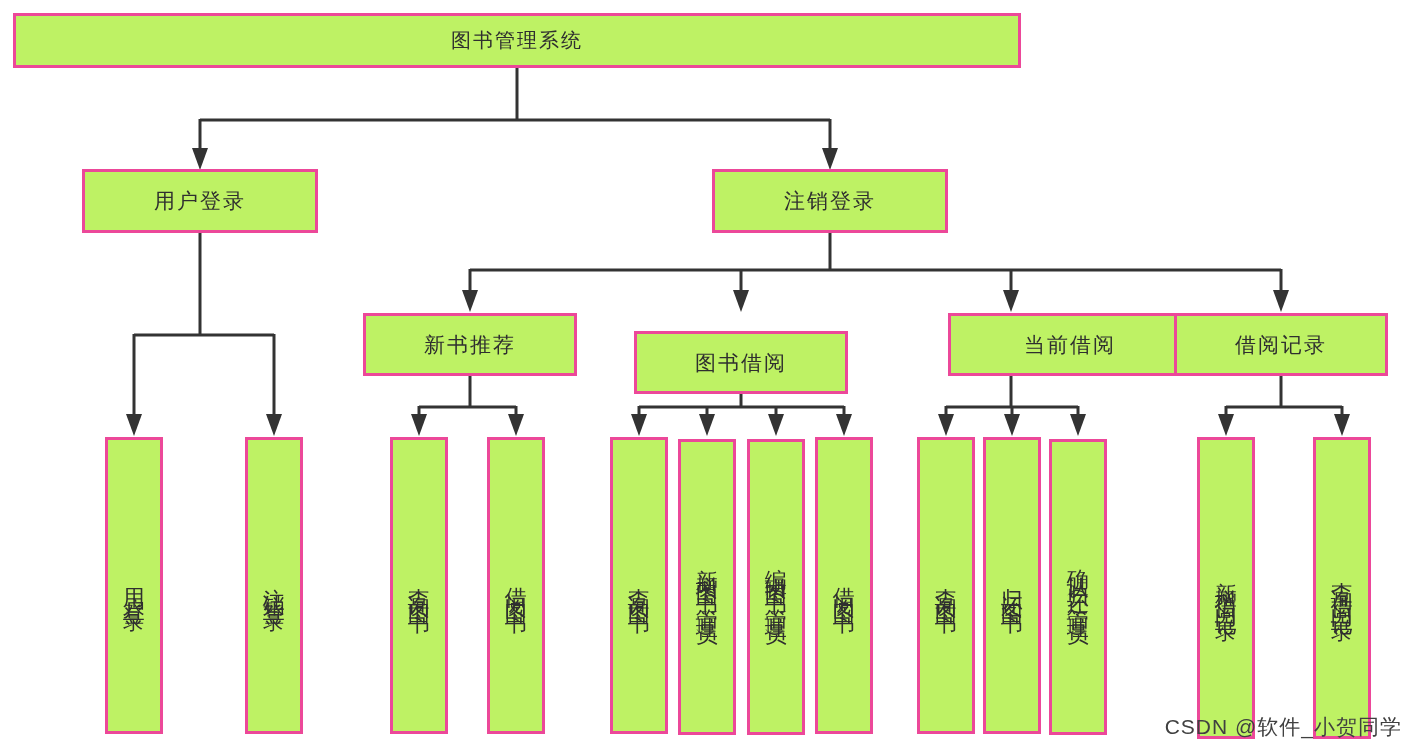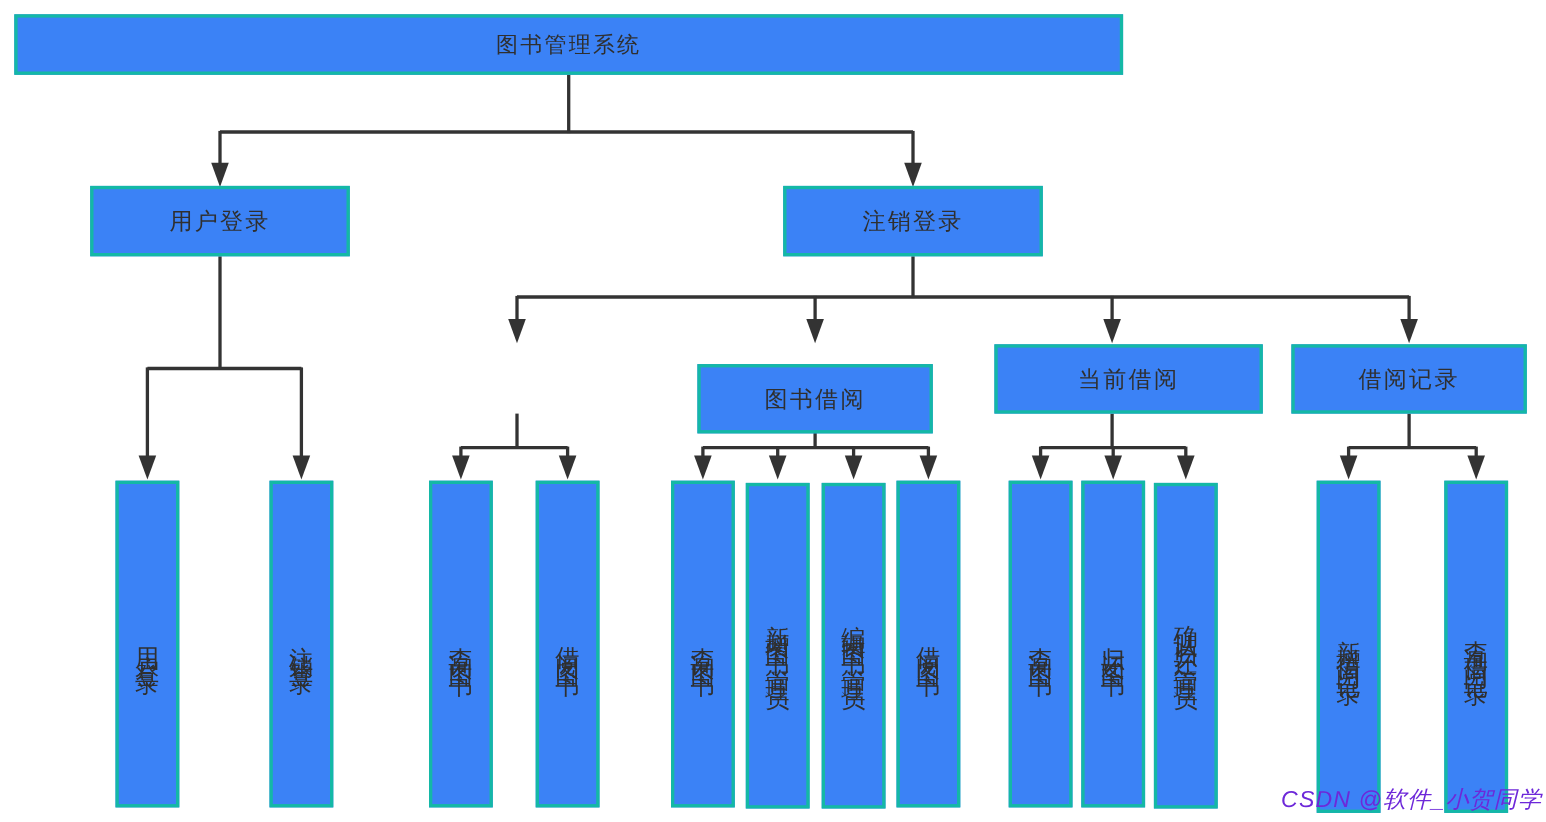--- a/index.html
+++ b/index.html
@@ -2,32 +2,32 @@
 <html><head>
 <meta charset="utf-8">
 <style>
   html,body{margin:0;padding:0;background:#ffffff;}
   .stage{
     position:relative;width:1405px;height:747px;background:#ffffff;overflow:hidden;
     font-family:"Liberation Sans","DejaVu Sans",sans-serif;color:#2f2f2f;
   }
   .connectors{position:absolute;left:0;top:0;width:1405px;height:747px;}
   .box{
-    position:absolute;box-sizing:border-box;border:3px solid #14b8a6;background:#3b82f6;
+    position:absolute;box-sizing:border-box;border:3px solid #ec4899;background:#bef264;
     display:flex;align-items:center;justify-content:center;
   }
   .hlabel{font-size:21px;letter-spacing:2px;white-space:nowrap;}
   .root .hlabel{font-size:20px;}
   .leaf span{
     writing-mode:vertical-rl;text-orientation:mixed;
     font-size:22px;letter-spacing:8px;line-height:1.25;white-space:nowrap;
   }
   .watermark{
-    position:absolute;right:3px;bottom:6px;font-size:21px;color:#6d28d9;
-    letter-spacing:1px;white-space:nowrap;z-index:5;font-style:italic;
+    position:absolute;right:3px;bottom:6px;font-size:21px;color:#404040;
+    letter-spacing:1px;white-space:nowrap;z-index:5;
   }
 </style>
 </head>
 <body>
 
 <div class="stage">
 
   <svg class="connectors" width="1405" height="747" viewBox="0 0 1405 747">
     <g stroke="#333333" stroke-width="3" fill="none">
 
@@ -101,24 +101,27 @@
     <span class="hlabel">图书管理系统</span>
   </div>
 
   <div class="box" style="left:82px;top:169px;width:236px;height:64px">
     <span class="hlabel">用户登录</span>
   </div>
   <div class="box" style="left:712px;top:169px;width:236px;height:64px">
     <span class="hlabel">注销登录</span>
   </div>
 
+  <div class="box" style="left:363px;top:313px;width:214px;height:63px">
+    <span class="hlabel">新书推荐</span>
+  </div>
   <div class="box" style="left:634px;top:331px;width:214px;height:63px">
     <span class="hlabel">图书借阅</span>
   </div>
-  <div class="box" style="left:904px;top:313px;width:244px;height:63px">
+  <div class="box" style="left:948px;top:313px;width:244px;height:63px">
     <span class="hlabel">当前借阅</span>
   </div>
   <div class="box" style="left:1174px;top:313px;width:214px;height:63px">
     <span class="hlabel">借阅记录</span>
   </div>
 
   <div class="box leaf" style="left:105px;top:437px;width:58px;height:297px">
     <span>用户登录</span>
   </div>
   <div class="box leaf" style="left:245px;top:437px;width:58px;height:297px">

